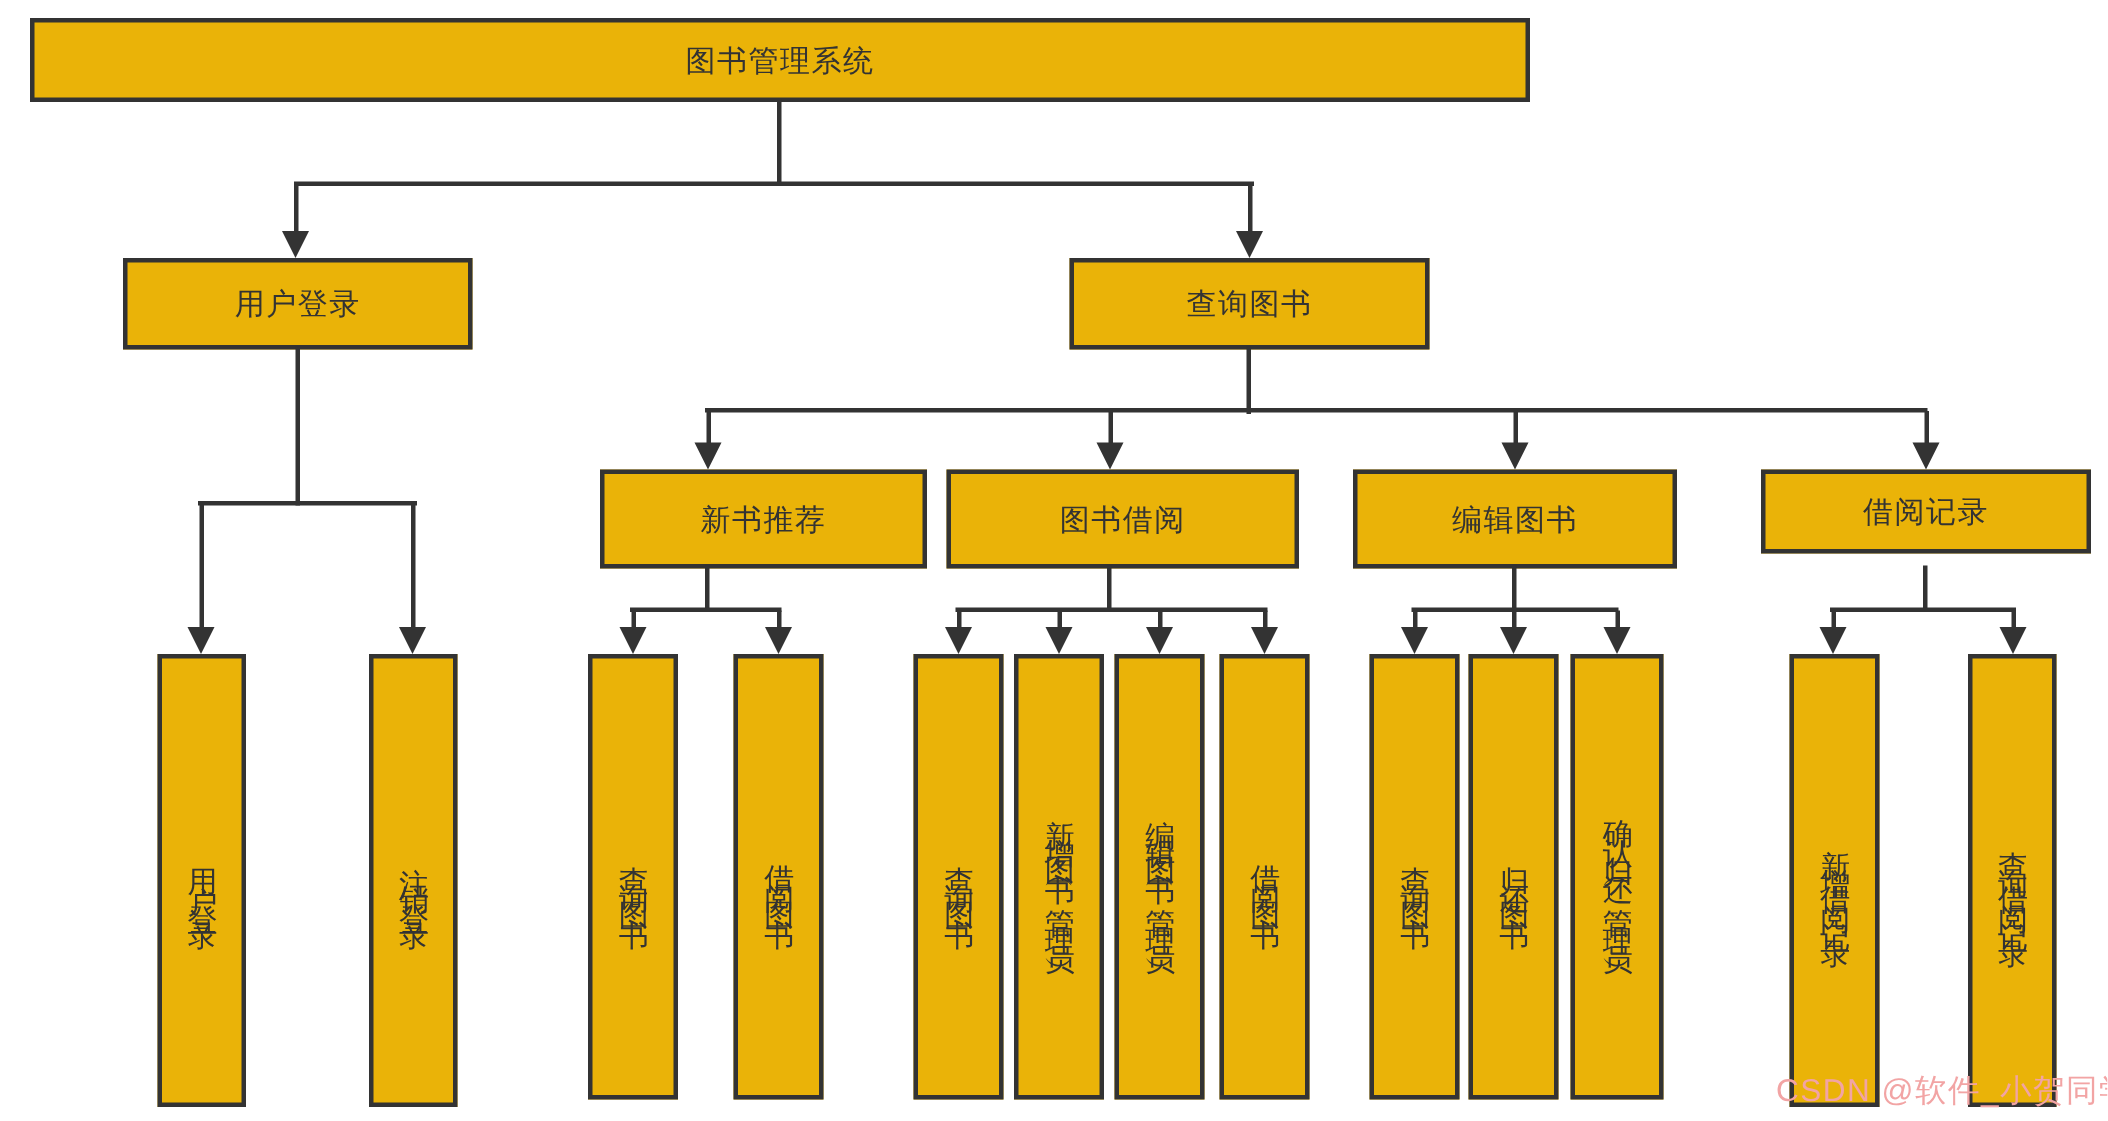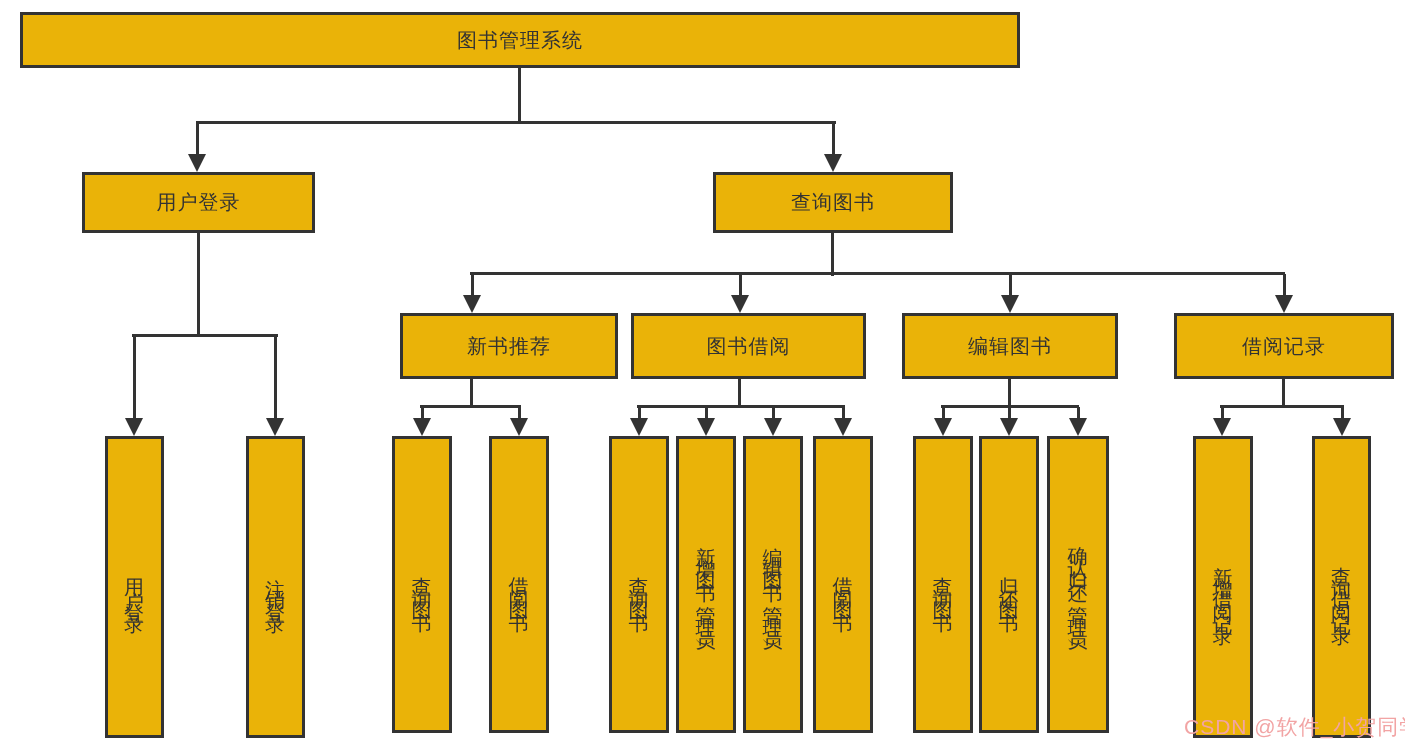--- a/index.html
+++ b/index.html
@@ -91,21 +91,21 @@
 
   <div class="box h" style="left:376px;top:313px;width:218px;height:66px;margin-left:24px;">
     <span class="lbl">新书推荐</span>
   </div>
   <div class="box h" style="left:631px;top:313px;width:235px;height:66px;">
     <span class="lbl">图书借阅</span>
   </div>
   <div class="box h" style="left:902px;top:313px;width:216px;height:66px;">
     <span class="lbl">编辑图书</span>
   </div>
-  <div class="box h" style="left:1174px;top:313px;width:220px;height:66px;">
+  <div class="box h" style="left:1174px;top:313px;width:220px;height:56px;">
     <span class="lbl">借阅记录</span>
   </div>
 
   <div class="vl" style="left:470px;top:377px;height:31px;"></div>
   <div class="vl" style="left:738px;top:377px;height:31px;"></div>
   <div class="vl" style="left:1008px;top:377px;height:31px;"></div>
   <div class="vl" style="left:1282px;top:377px;height:31px;"></div>
 
   <div class="hl" style="left:420px;top:405px;width:101px;"></div>
   <div class="hl" style="left:637px;top:405px;width:208px;"></div>

